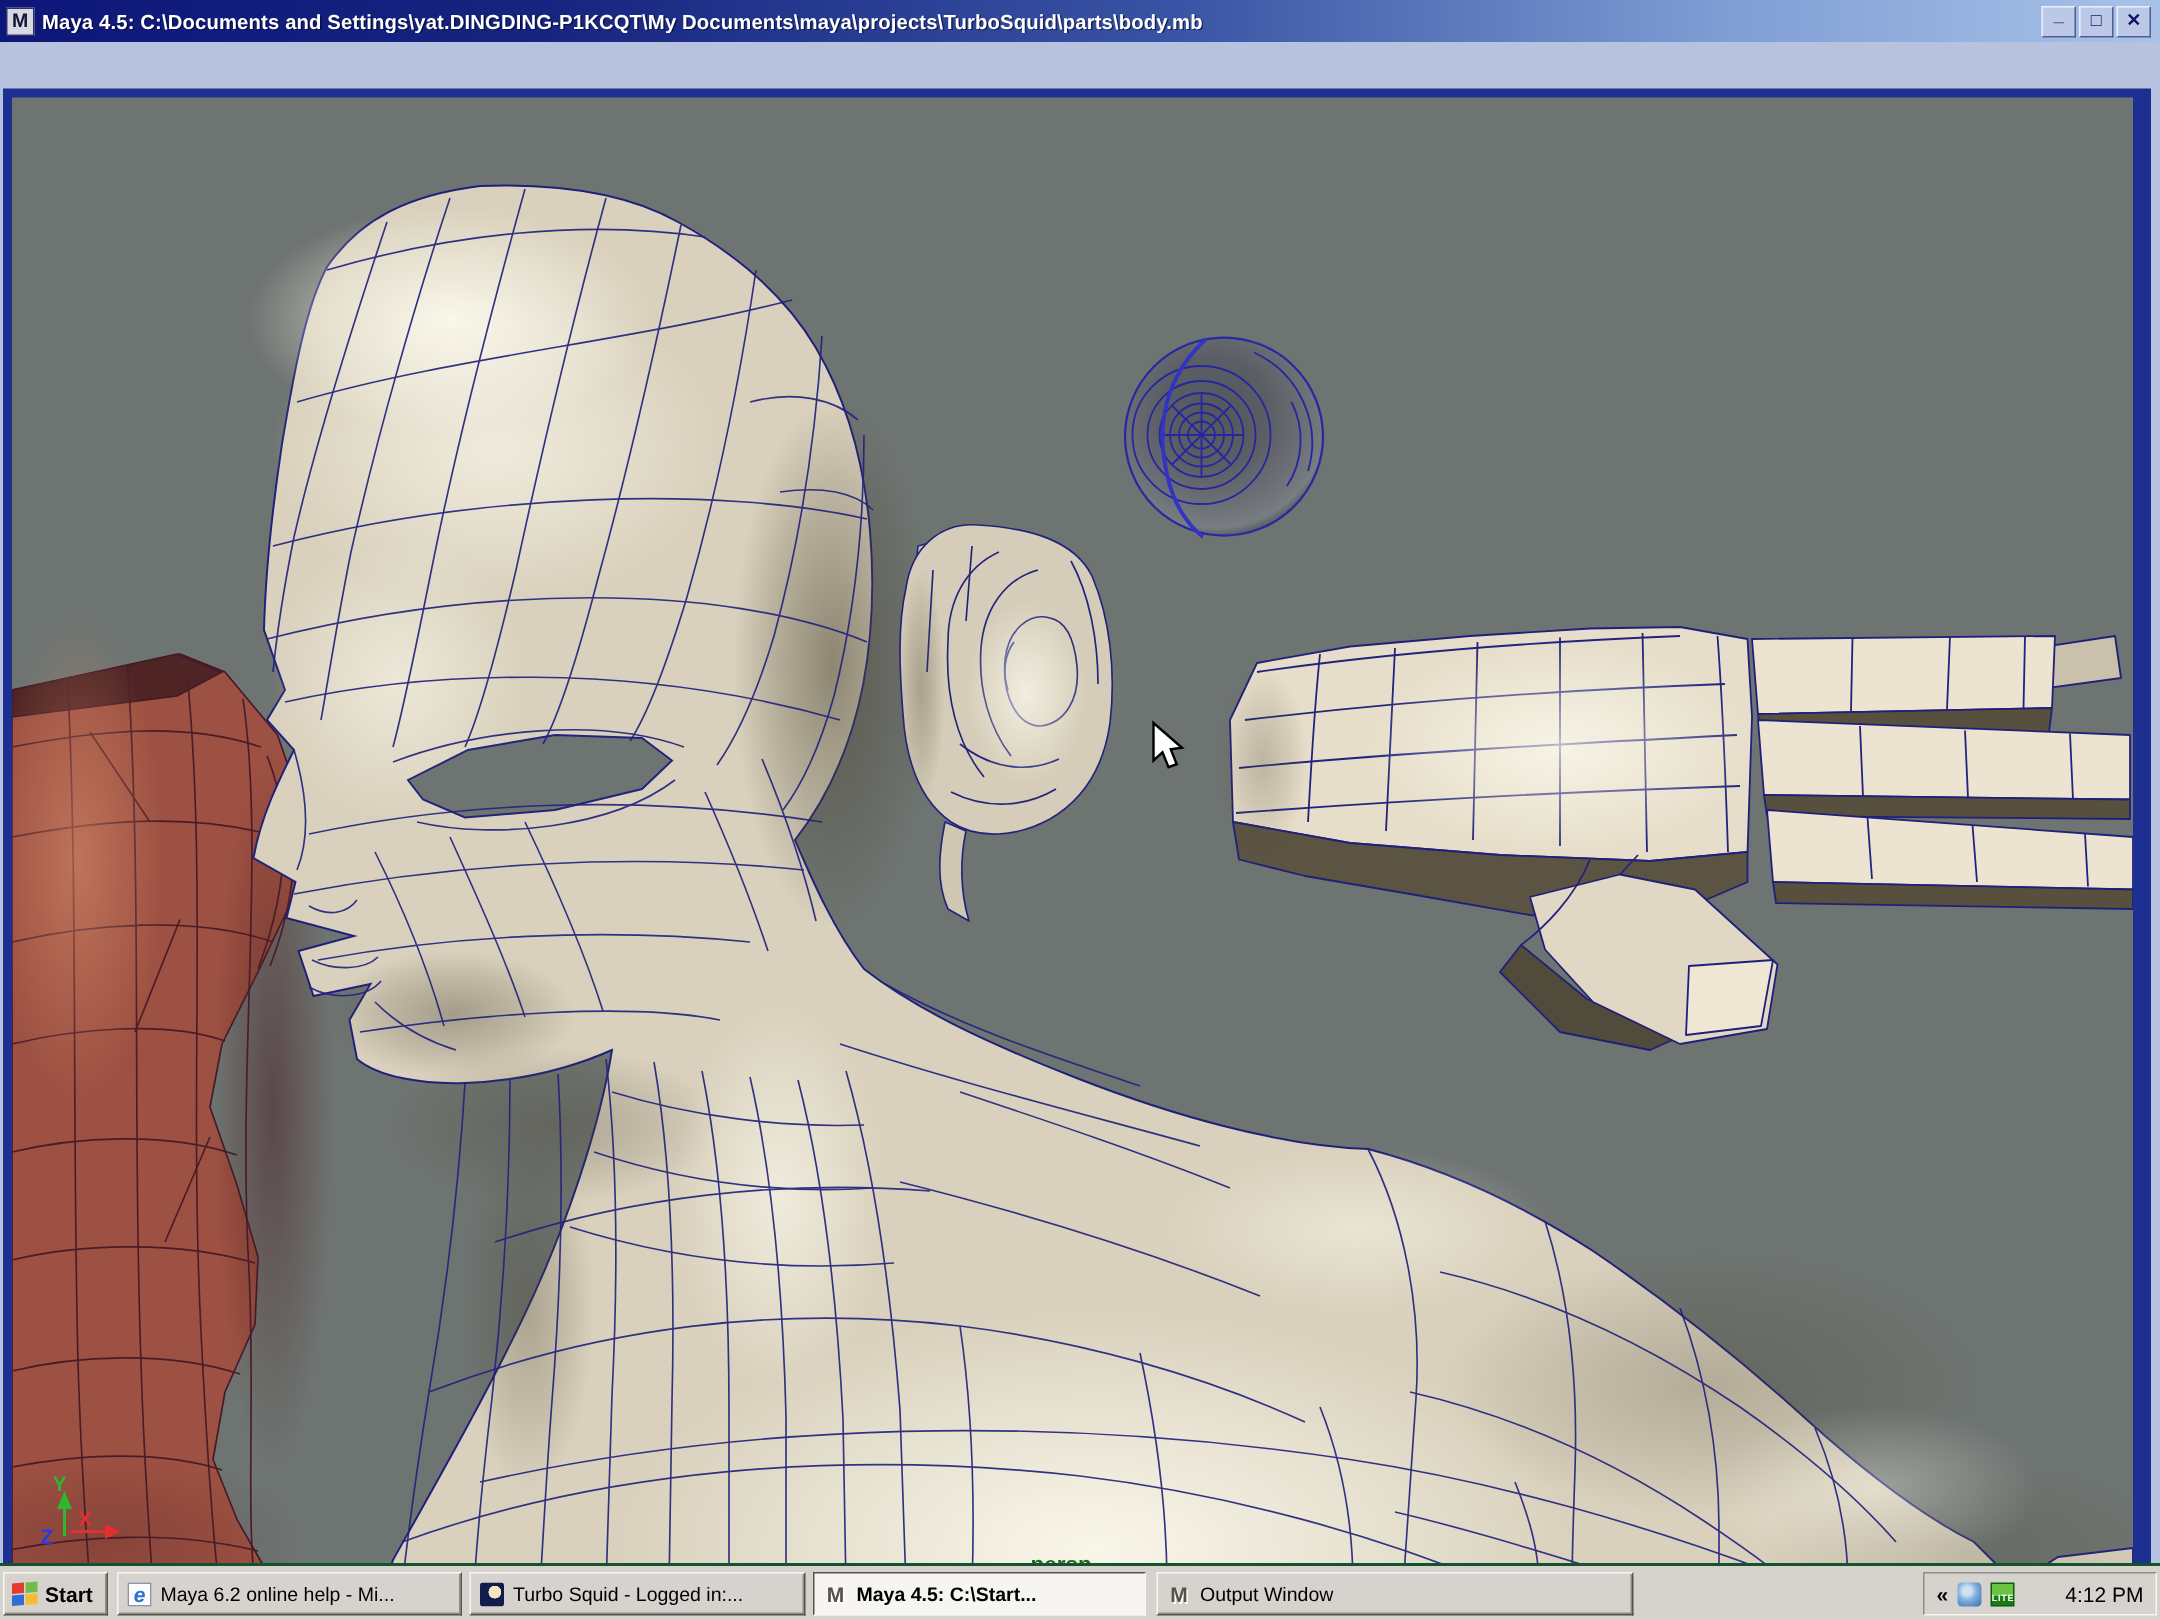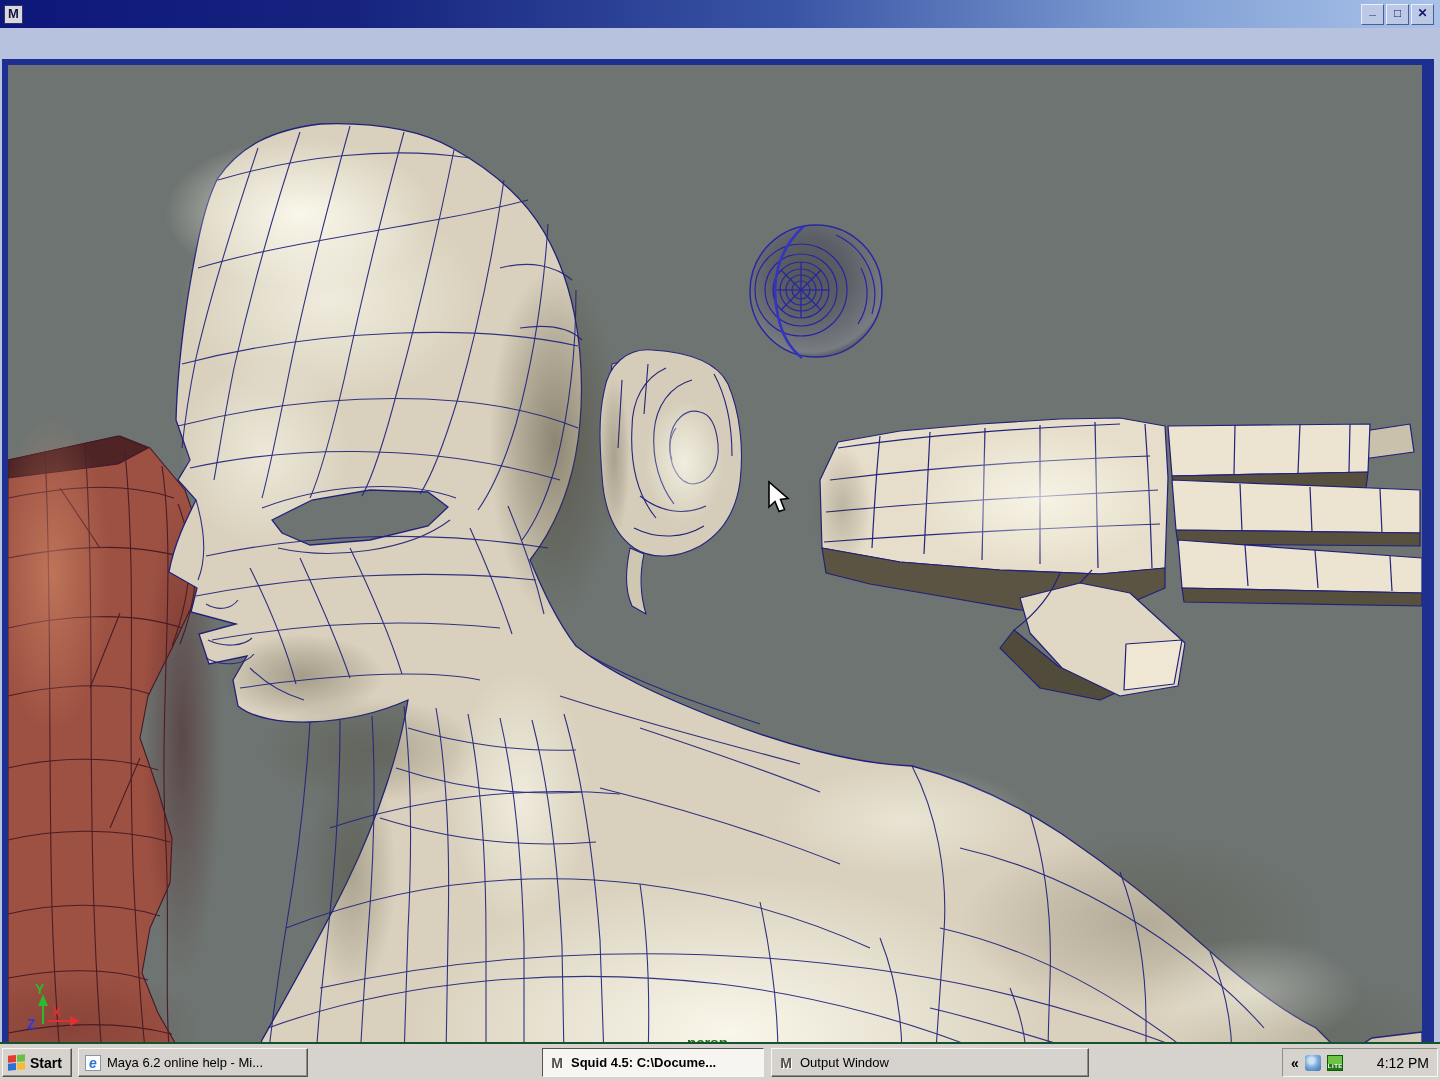--- a/index.html
+++ b/index.html
@@ -62,20 +62,21 @@
     color:#fff;text-align:center;line-height:7px;letter-spacing:.5px;}
   .clock{margin-left:auto;font-size:14px;}
 </style>
 </head>
 <body>
 
 <div id="screen">
 
   <div class="titlebar">
     <div class="title-icon">M</div>
+    <div class="title-text">Maya 4.5: C:\Documents and Settings\yat.DINGDING-P1KCQT\My Documents\maya\projects\TurboSquid\parts\body.mb</div>
     <div class="winbtns">
       <div class="winbtn min">_</div>
       <div class="winbtn">□</div>
       <div class="winbtn">✕</div>
     </div>
   </div>
 
   <div class="win-outer">
     <div class="win-navy"></div>
     <div class="vp">
@@ -361,24 +362,28 @@
           <i class="y"></i>
       </span>
       <span class="lbl">Start</span>
     </div>
 
     <div class="tbtn raised" style="left:78px;width:230px;">
       <span class="icon16 ie-icon">e</span>
       <span class="lbl">Maya 6.2 online help - Mi...</span>
     </div>
 
+    <div class="tbtn raised" style="left:313px;width:224px;">
+      <span class="icon16 ts-icon"></span>
+      <span class="lbl">Turbo Squid - Logged in:...</span>
+    </div>
 
     <div class="tbtn active" style="left:542px;width:222px;">
       <span class="icon16 maya-icon">M</span>
-      <span class="lbl">Squid 4.5: C:\Docume...</span>
+      <span class="lbl">Maya 4.5: C:\Start...</span>
     </div>
 
     <div class="tbtn raised" style="left:771px;width:318px;">
       <span class="icon16 maya-icon">M</span>
       <span class="lbl">Output Window</span>
     </div>
 
     <div class="tbtn tray">
       <span class="chevron">«</span>
       <span class="icon16 tray-blue"></span>

